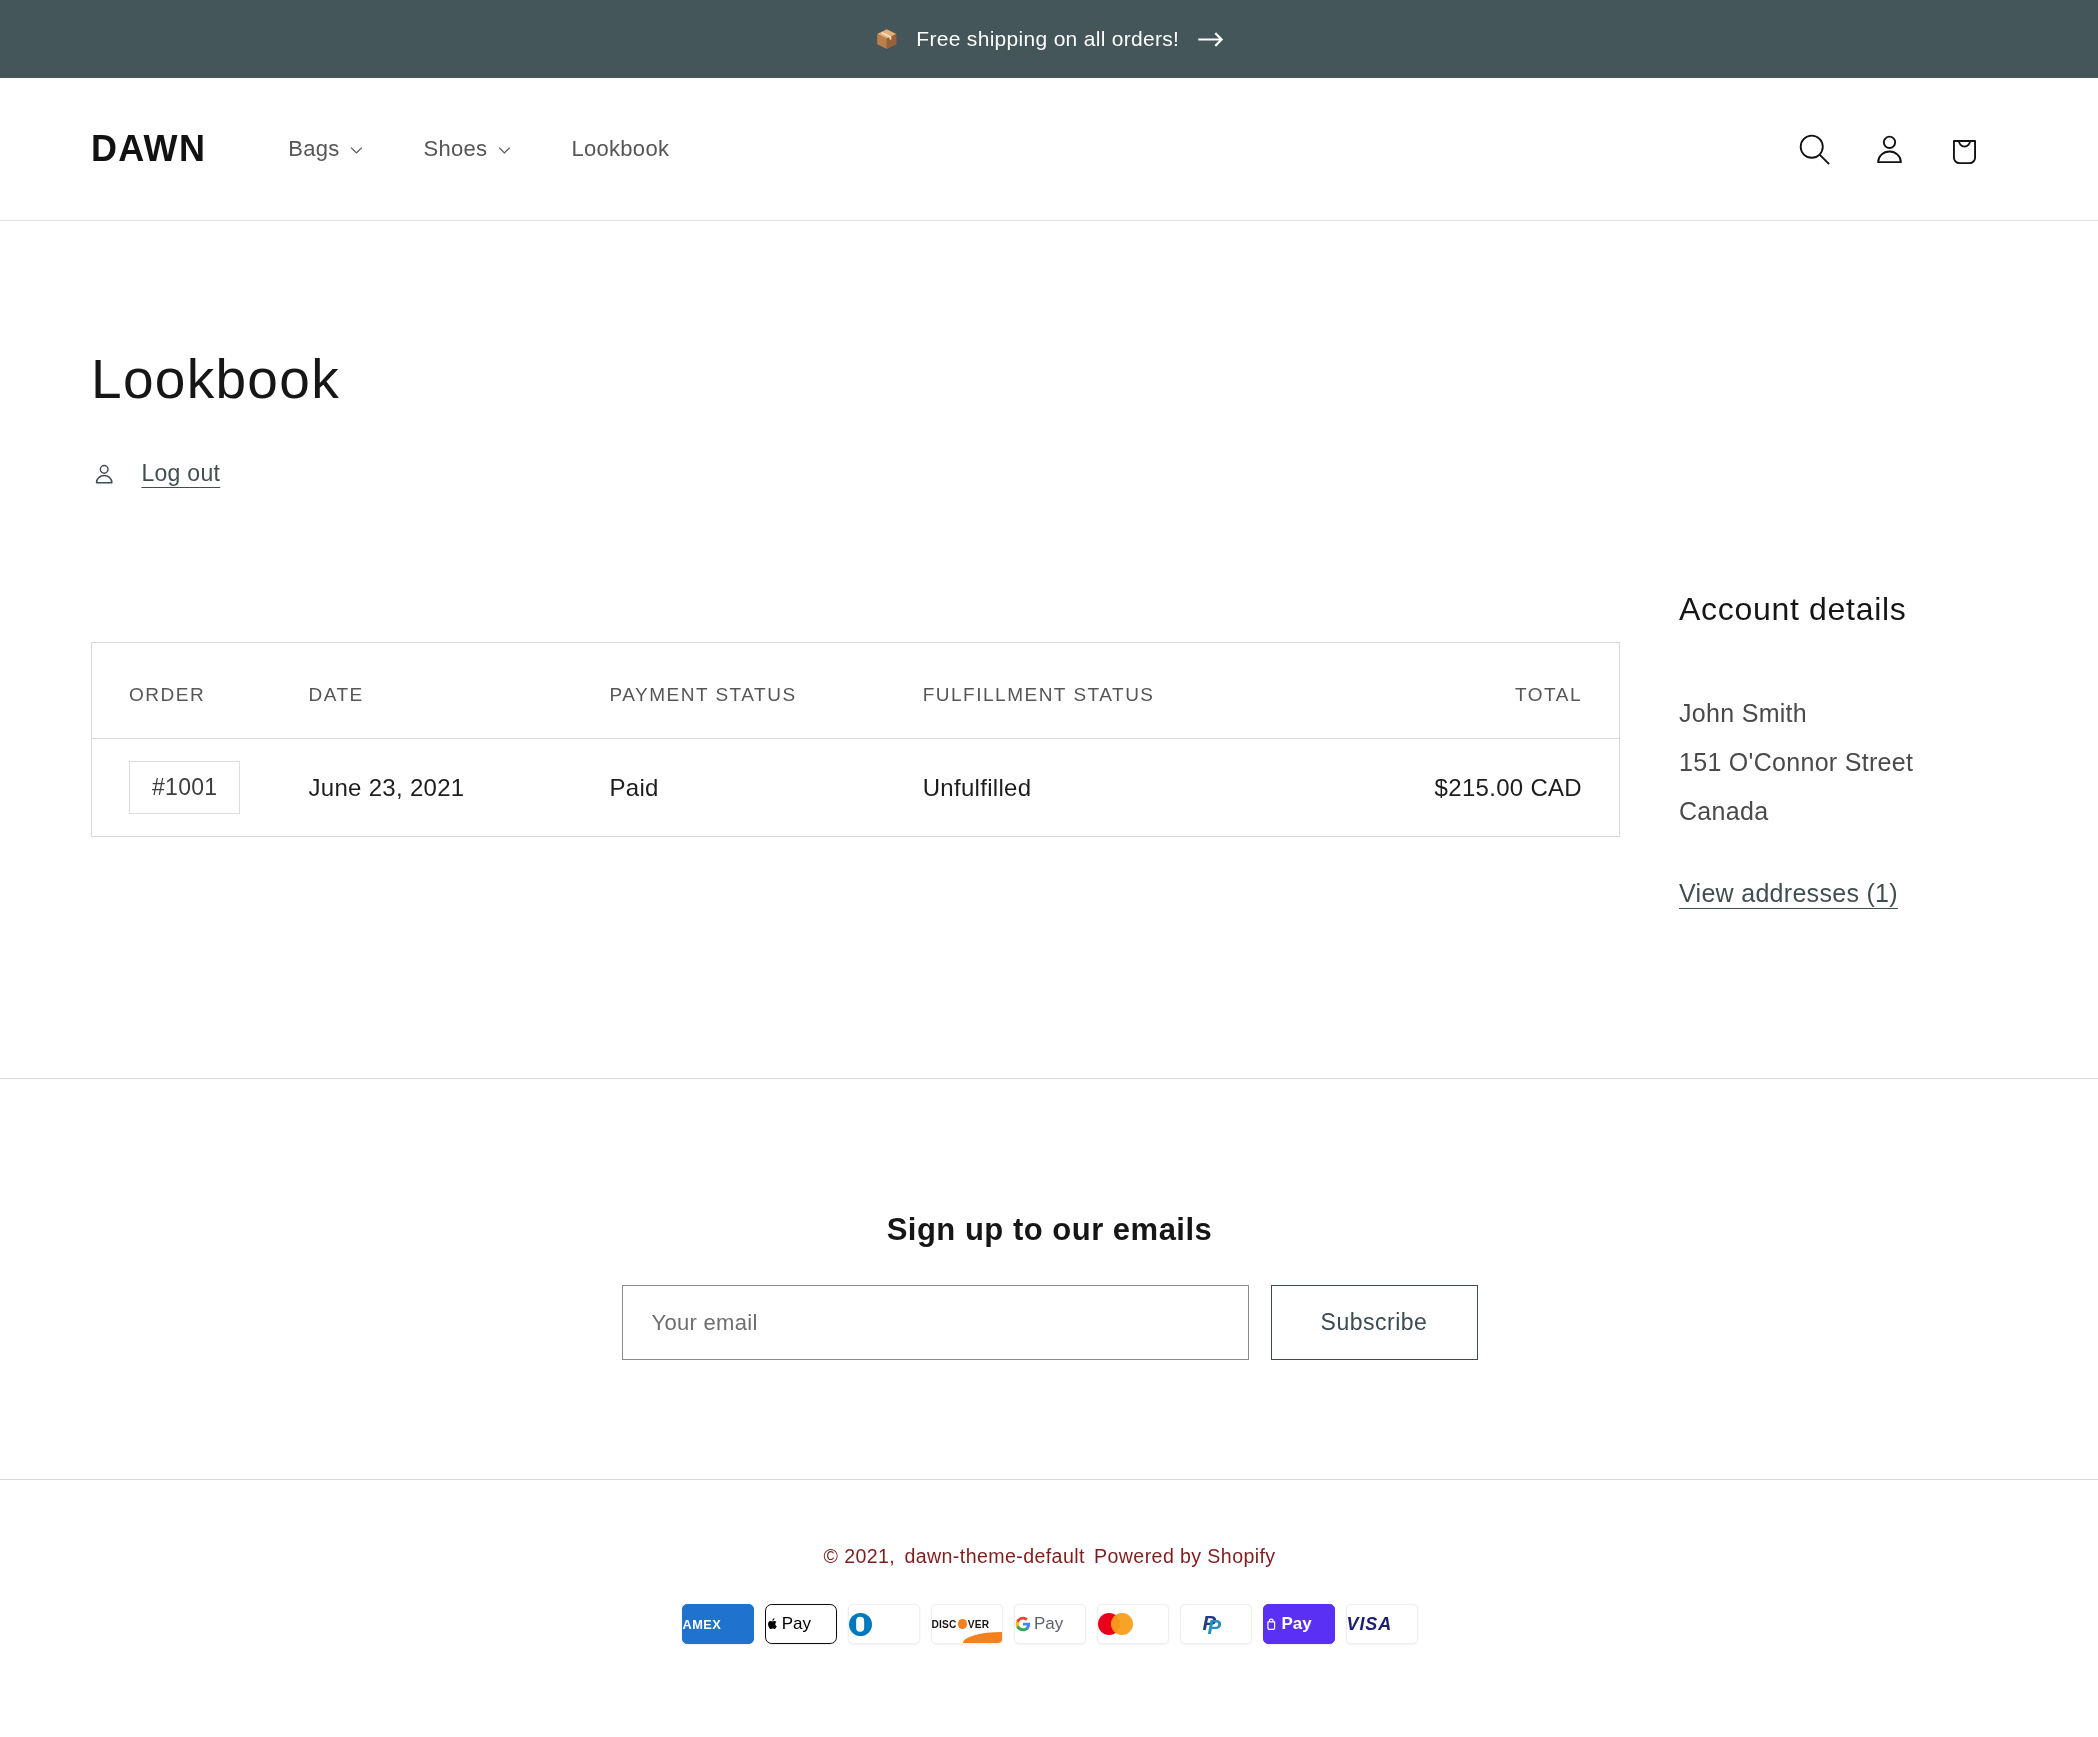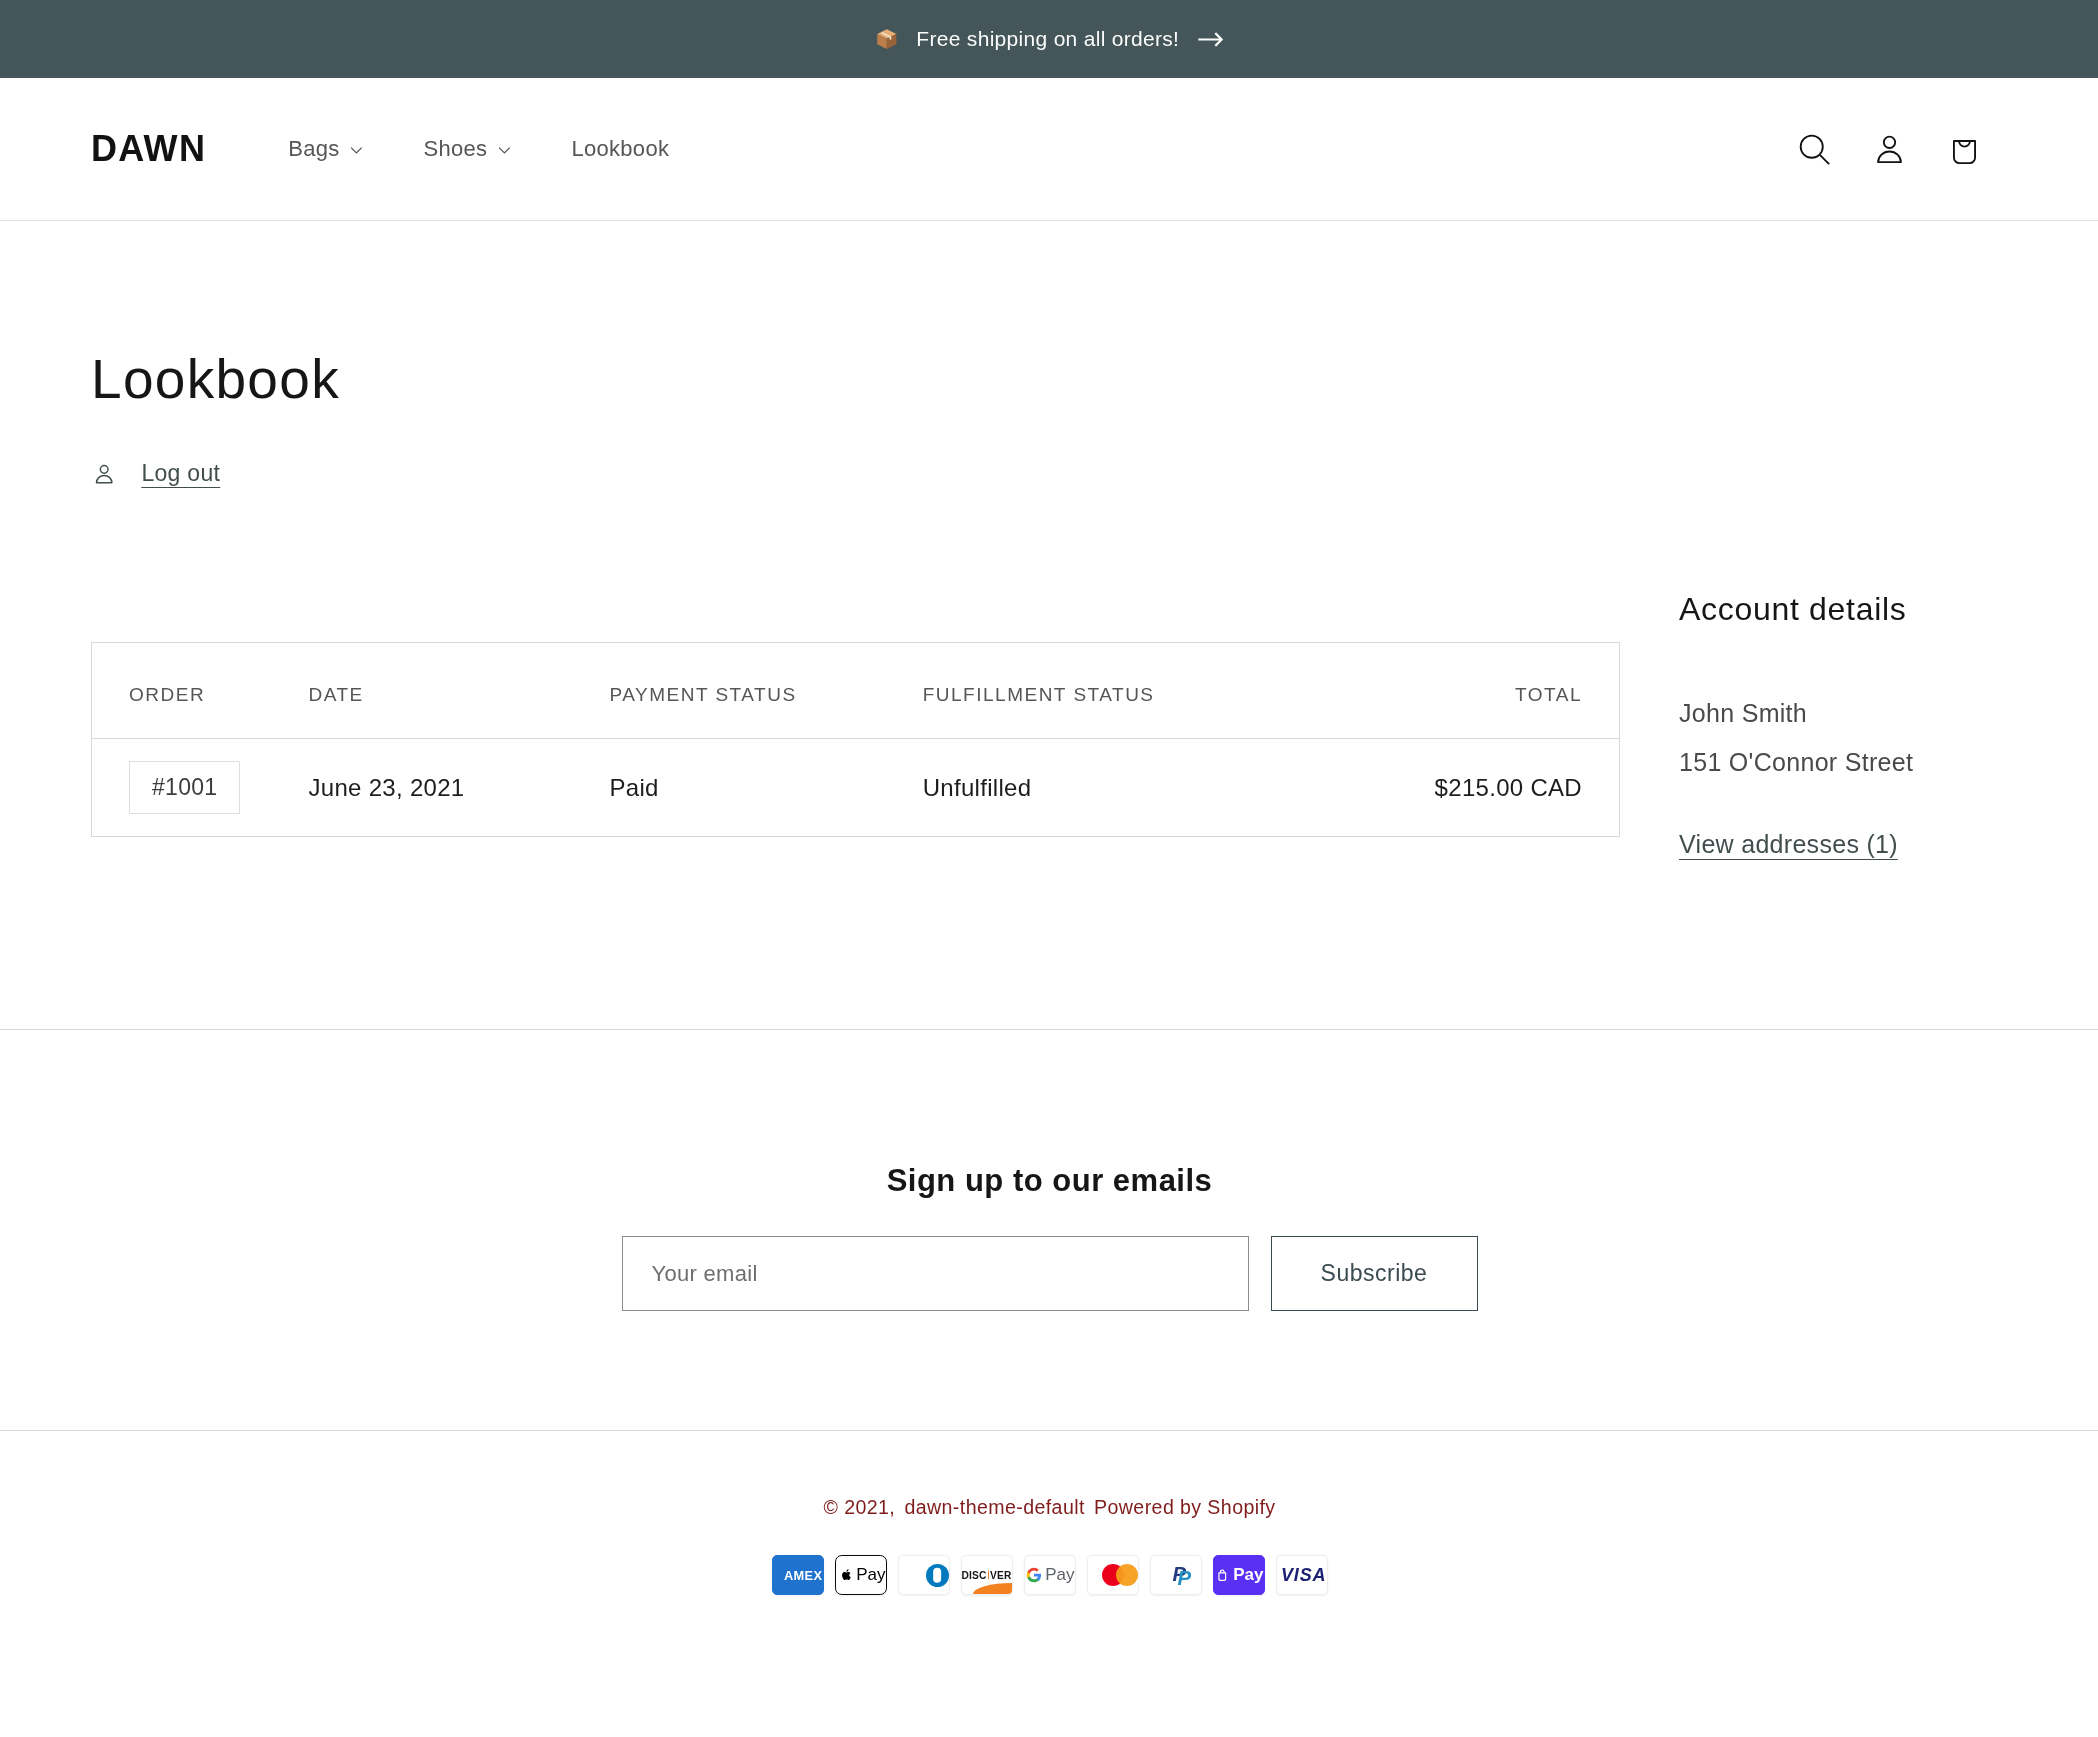--- a/index.html
+++ b/index.html
@@ -86,23 +86,23 @@
     width:207px;height:75px;background:#fff;border:1.7px solid var(--button);
     color:var(--button);font-family:inherit;font-size:23px;letter-spacing:0.5px;cursor:pointer;
   }
 
   .footer-bottom{border-top:0.9px solid var(--border);padding:65px 0 51px;text-align:center;}
   .copyright{font-size:19.6px;color:#7f1d1d;letter-spacing:0.4px;}
   .copyright a,.copyright span{margin:0 1.7px;}
 
   .payments{margin-top:36px;display:flex;justify-content:center;align-items:center;gap:11px;}
   .chip{
-    width:52px;height:40px;border-radius:5.1px;background:#fff;border:0.9px solid #EFEFEF;
+    width:72px;height:40px;border-radius:5.1px;background:#fff;border:0.9px solid #EFEFEF;
     box-shadow:0 0.9px 1.7px rgba(0,0,0,.06);
-    display:flex;align-items:center;justify-content:flex-end;position:relative;overflow:hidden;
+    display:flex;align-items:center;justify-content:flex-start;position:relative;overflow:hidden;
   }
   .chip.amex{background:var(--amex-blue);border-color:var(--amex-blue);}
   .amex-t{color:#fff;font-weight:800;font-size:12.8px;letter-spacing:0.4px;}
   .chip.applepay{border:1.7px solid #0a0a0a;border-radius:6.8px;}
   .applepay svg{width:12.8px;height:15.3px;margin-right:3.4px;}
   .ap-t{font-size:17px;font-weight:500;color:#000;letter-spacing:0;}
   .diners-mark{width:23px;height:23px;border-radius:50%;background:var(--diners-blue);position:relative;}
   .diners-mark::after{
     content:"";position:absolute;left:50%;top:50%;transform:translate(-50%,-50%);
     width:7.7px;height:14.5px;border-radius:4.3px;background:#fff;
@@ -228,20 +228,21 @@
             </tr>
           </tbody>
         </table>
       </section>
 
       <aside>
         <h2>Account details</h2>
         <span class="addr">
           <span>John Smith</span>
           <span>151 O'Connor Street</span>
+          <span>Canada</span>
         </span>
         <a class="view-addresses">View addresses (1)</a>
       </aside>
 
     </div>
   </main>
 
   <footer>
     <div class="newsletter">
       <h3>Sign up to our emails</h3>

